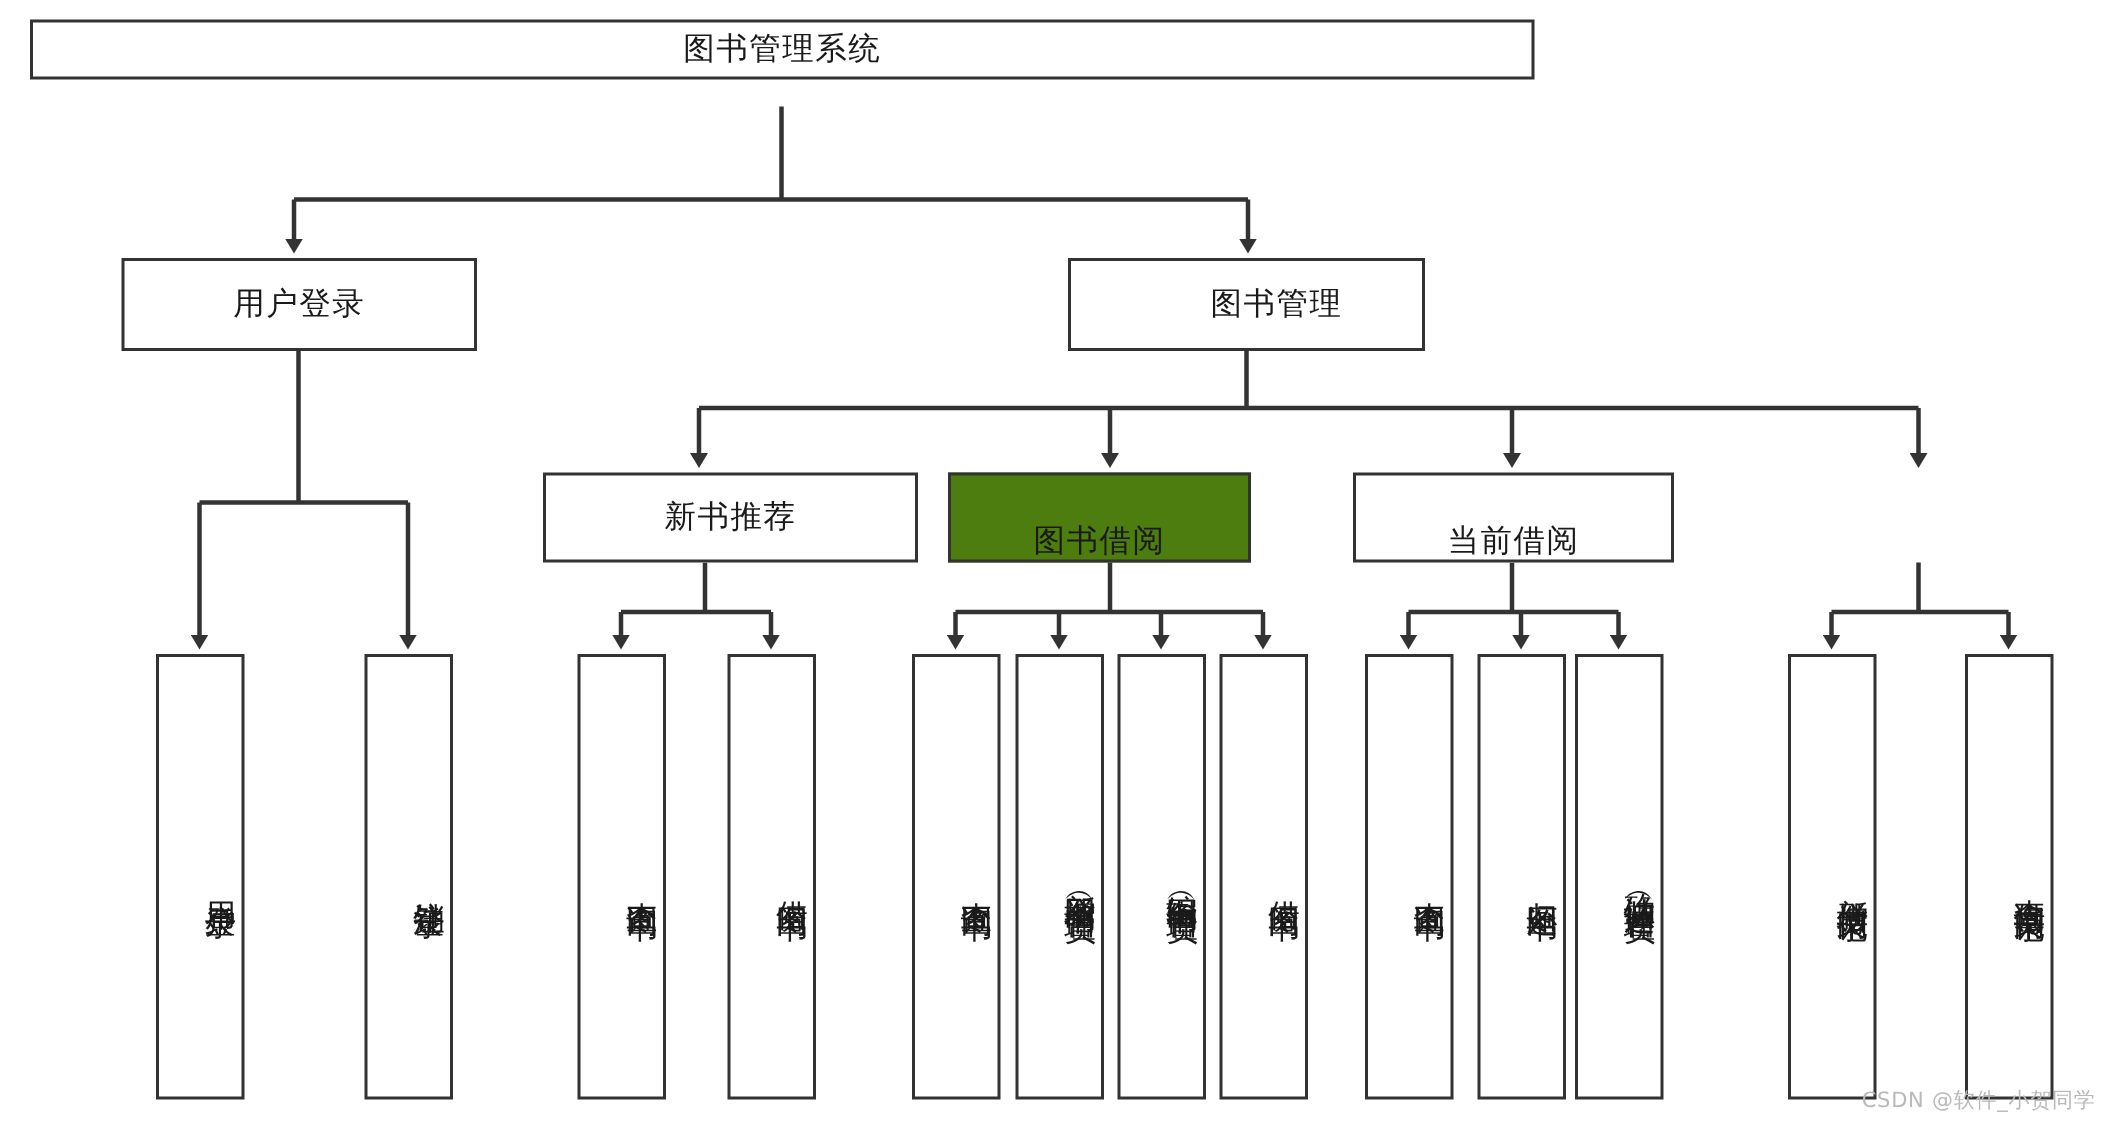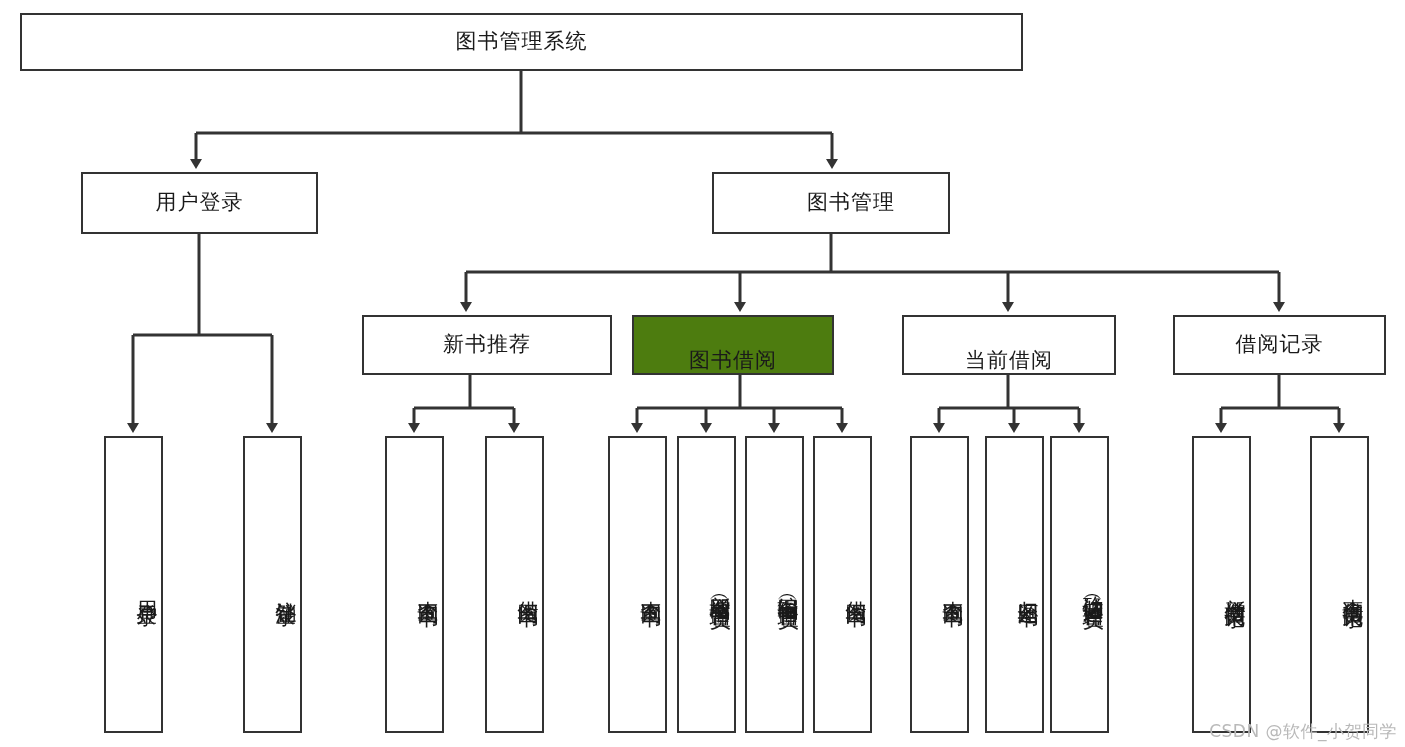--- a/index.html
+++ b/index.html
@@ -54,21 +54,21 @@
   }
   .node.vert .vlabel {
     writing-mode: vertical-rl;
     text-orientation: upright;
     display: block;
   }
   #watermark {
     position: absolute;
     right: 8px;
     bottom: 4px;
-    font-size: 17px;
+    font-size: 14px;
     color: #b9b9b9;
     letter-spacing: 0.5px;
     z-index: 5;
     white-space: nowrap;
     font-family: "DejaVu Sans", "Liberation Sans", sans-serif;
   }
 </style>
 </head>
 <body>
 
@@ -129,43 +129,40 @@
     </g>
 
     <g stroke="#333333" stroke-width="3" fill="none">
       <line x1="1279" y1="375" x2="1279" y2="408"></line>
       <line x1="1221" y1="408" x2="1339" y2="408"></line>
       <line x1="1221" y1="408" x2="1221" y2="424" marker-end="url(#arrow)"></line>
       <line x1="1339" y1="408" x2="1339" y2="424" marker-end="url(#arrow)"></line>
     </g>
   </svg>
 
-  <div class="node horiz" style="left: 20px; top: 13px; width: 1003px; height: 58px; border-color: rgb(51, 51, 51); background: rgb(255, 255, 255); color: rgb(26, 26, 26);">
+  <div class="node horiz" style="left: 20px; top: 13px; width: 1003px; height: 40px; border-color: rgb(51, 51, 51); background: rgb(255, 255, 255); color: rgb(26, 26, 26);">
     <span>图书管理系统</span>
   </div>
 
   <div class="node horiz" style="left: 81px; top: 172px; width: 237px; height: 62px; border-color: rgb(51, 51, 51); background: rgb(255, 255, 255); color: rgb(26, 26, 26);">
     <span>用户登录</span>
   </div>
   <div class="node horiz" style="left: 712px; top: 172px; width: 238px; height: 62px; border-color: rgb(51, 51, 51); background: rgb(255, 255, 255); color: rgb(26, 26, 26); padding-left: 40px;">
     <span>图书管理</span>
   </div>
 
   <div class="node horiz" style="left: 362px; top: 315px; width: 250px; height: 60px; border-color: rgb(51, 51, 51); background: rgb(255, 255, 255); color: rgb(26, 26, 26);">
     <span>新书推荐</span>
   </div>
   <div class="node horiz" style="left: 632px; top: 315px; width: 202px; height: 60px; border-color: rgb(51, 51, 51); background: #4d7c0f; color: rgb(26, 26, 26); align-items: flex-end;">
     <span>图书借阅</span>
   </div>
   <div class="node horiz" style="left: 902px; top: 315px; width: 214px; height: 60px; border-color: rgb(51, 51, 51); background: rgb(255, 255, 255); color: rgb(26, 26, 26); align-items: flex-end;">
     <span>当前借阅</span>
   </div>
-  <div class="node horiz" style="left: 1173px; top: 315px; width: 213px; height: 60px; border-color: rgb(51, 51, 51); background: rgb(255, 255, 255); color: rgb(26, 26, 26);">
-    <span>借阅记录</span>
-  </div>
 
   <div class="node vert" style="left: 104px; top: 436px; width: 59px; height: 297px; border-color: rgb(51, 51, 51); background: rgb(255, 255, 255); color: rgb(26, 26, 26);">
     <span class="vlabel">用户登录</span>
   </div>
   <div class="node vert" style="left: 243px; top: 436px; width: 59px; height: 297px; border-color: rgb(51, 51, 51); background: rgb(255, 255, 255); color: rgb(26, 26, 26);">
     <span class="vlabel">注销登录</span>
   </div>
   <div class="node vert" style="left: 385px; top: 436px; width: 59px; height: 297px; border-color: rgb(51, 51, 51); background: rgb(255, 255, 255); color: rgb(26, 26, 26);">
     <span class="vlabel">查询图书</span>
   </div>

